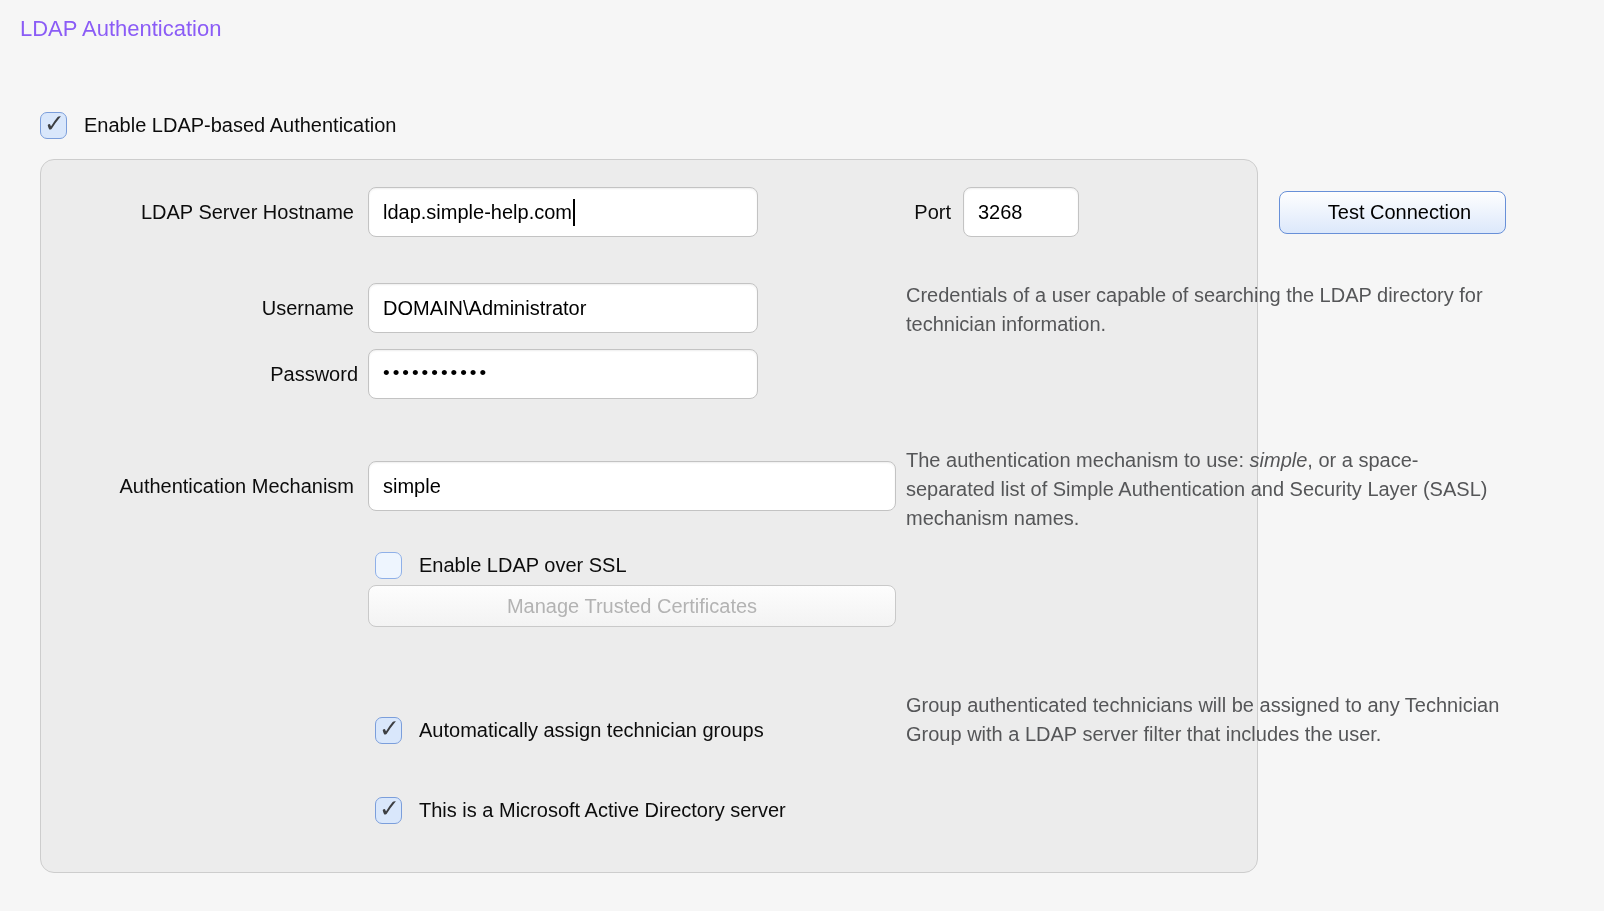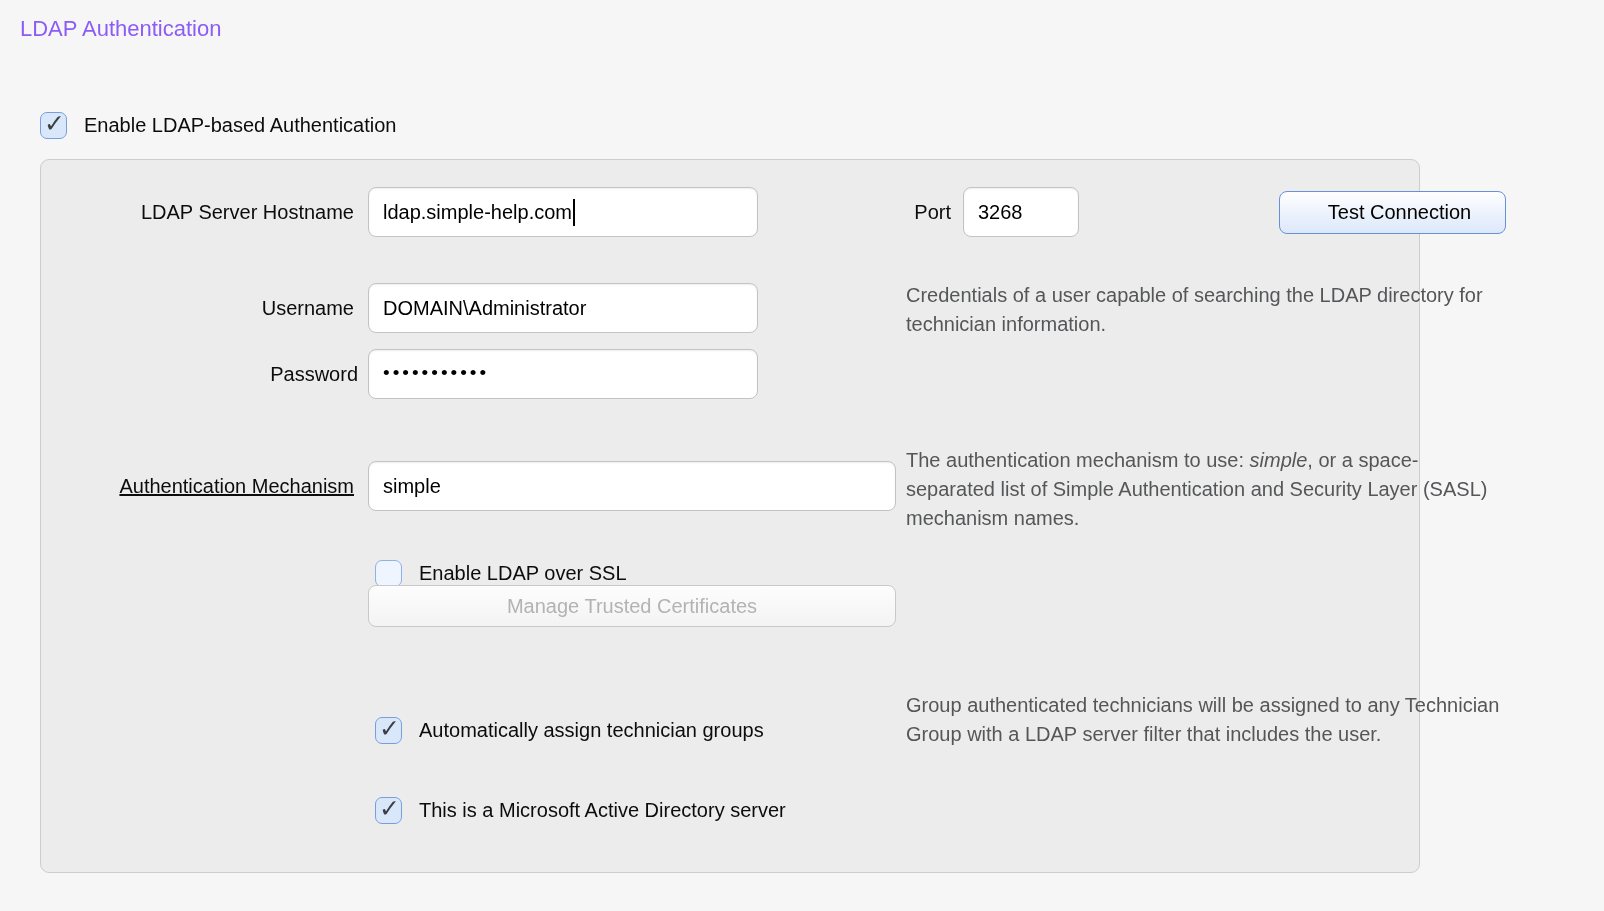--- a/index.html
+++ b/index.html
@@ -65,26 +65,26 @@
     line-height: 1;
     transform: translate(1px, -2px);
   }
   .cb.checked .check { display: block; }
 
   
   .panel {
     position: absolute;
     left: 40px;
     top: 159px;
-    width: 1380px;
+    width: 1218px;
     height: 714px;
     box-sizing: border-box;
     background: var(--panel-bg, #ececec);
     border: 1px solid var(--panel-border, #cdcdcd);
-    border-radius: 9px;
+    border-radius: 14px;
   }
   .field-label {
     position: absolute;
     height: 50px;
     display: flex;
     align-items: center;
     justify-content: flex-end;
     text-align: right;
     font-size: 20px;
     color: #0c0c0c;
@@ -182,30 +182,30 @@
       <span>DOMAIN\Administrator</span>
     </div>
 
     <div class="field-label" style="left:4px; top:189px; width:313px;">Password</div>
     <div class="input-box" style="left:327px; top:189px; width:390px;">
       <span class="password-text">•••••••••••</span>
     </div>
 
     <div class="help-text" style="left:865px; top:121px;">Credentials of a user capable of searching the LDAP directory for technician information.</div>
 
-    <div class="field-label" style="left:0; top:301px; width:313px;text-decoration:underline;">Authentication Mechanism</div>
+    <div class="field-label" style="left:0; top:301px; width:313px;">Authentication Mechanism</div>
     <div class="input-box" style="left:327px; top:301px; width:528px;">
       <span>simple</span>
     </div>
 
     <div class="help-text" style="left:865px; top:286px;">
       <span>The authentication mechanism to use: </span><span class="it">simple</span><span>, or a space-separated list of Simple Authentication and Security Layer (SASL) mechanism names.</span>
     </div>
 
-    <div class="cb-row" style="left:334px; top:400px;">
+    <div class="cb-row" style="left:334px; top:392px;">
       <div class="cb">
         
       </div>
       <span>Enable LDAP over SSL</span>
     </div>
 
     <div class="btn btn-disabled" style="left:327px; top:425px; width:528px; height:42px;">Manage Trusted Certificates</div>
 
     <div class="cb-row" style="left:334px; top:557px;">
       <div class="cb checked">

